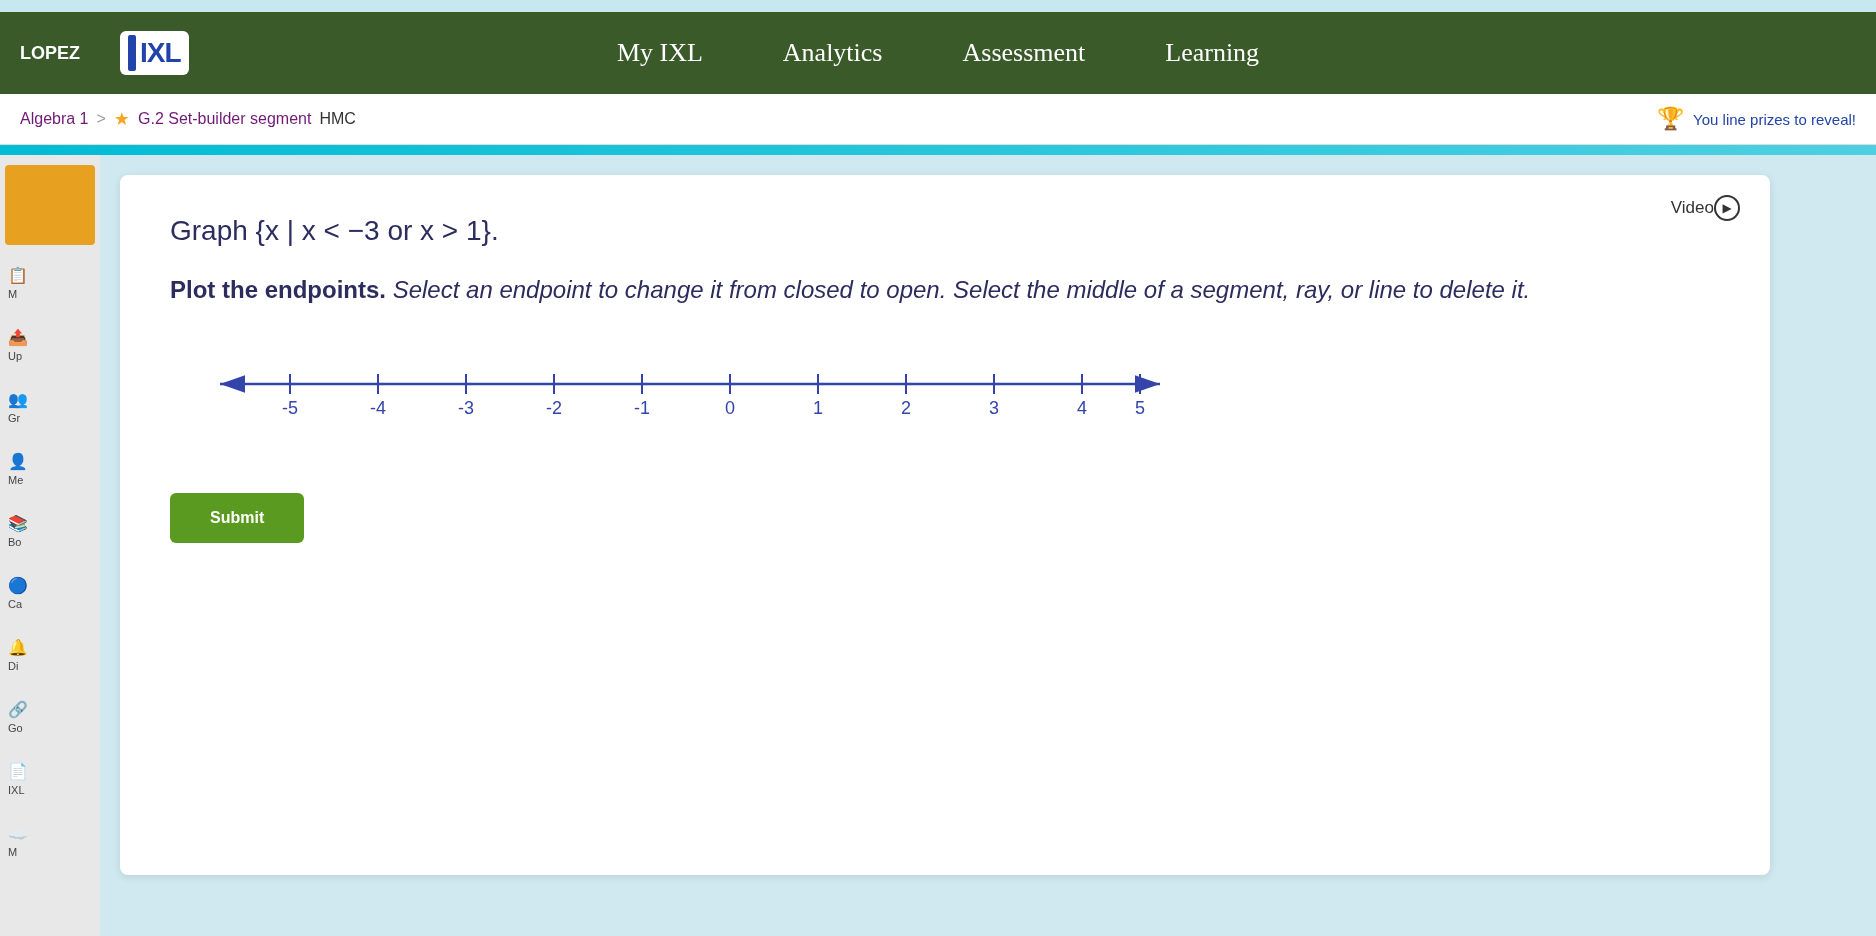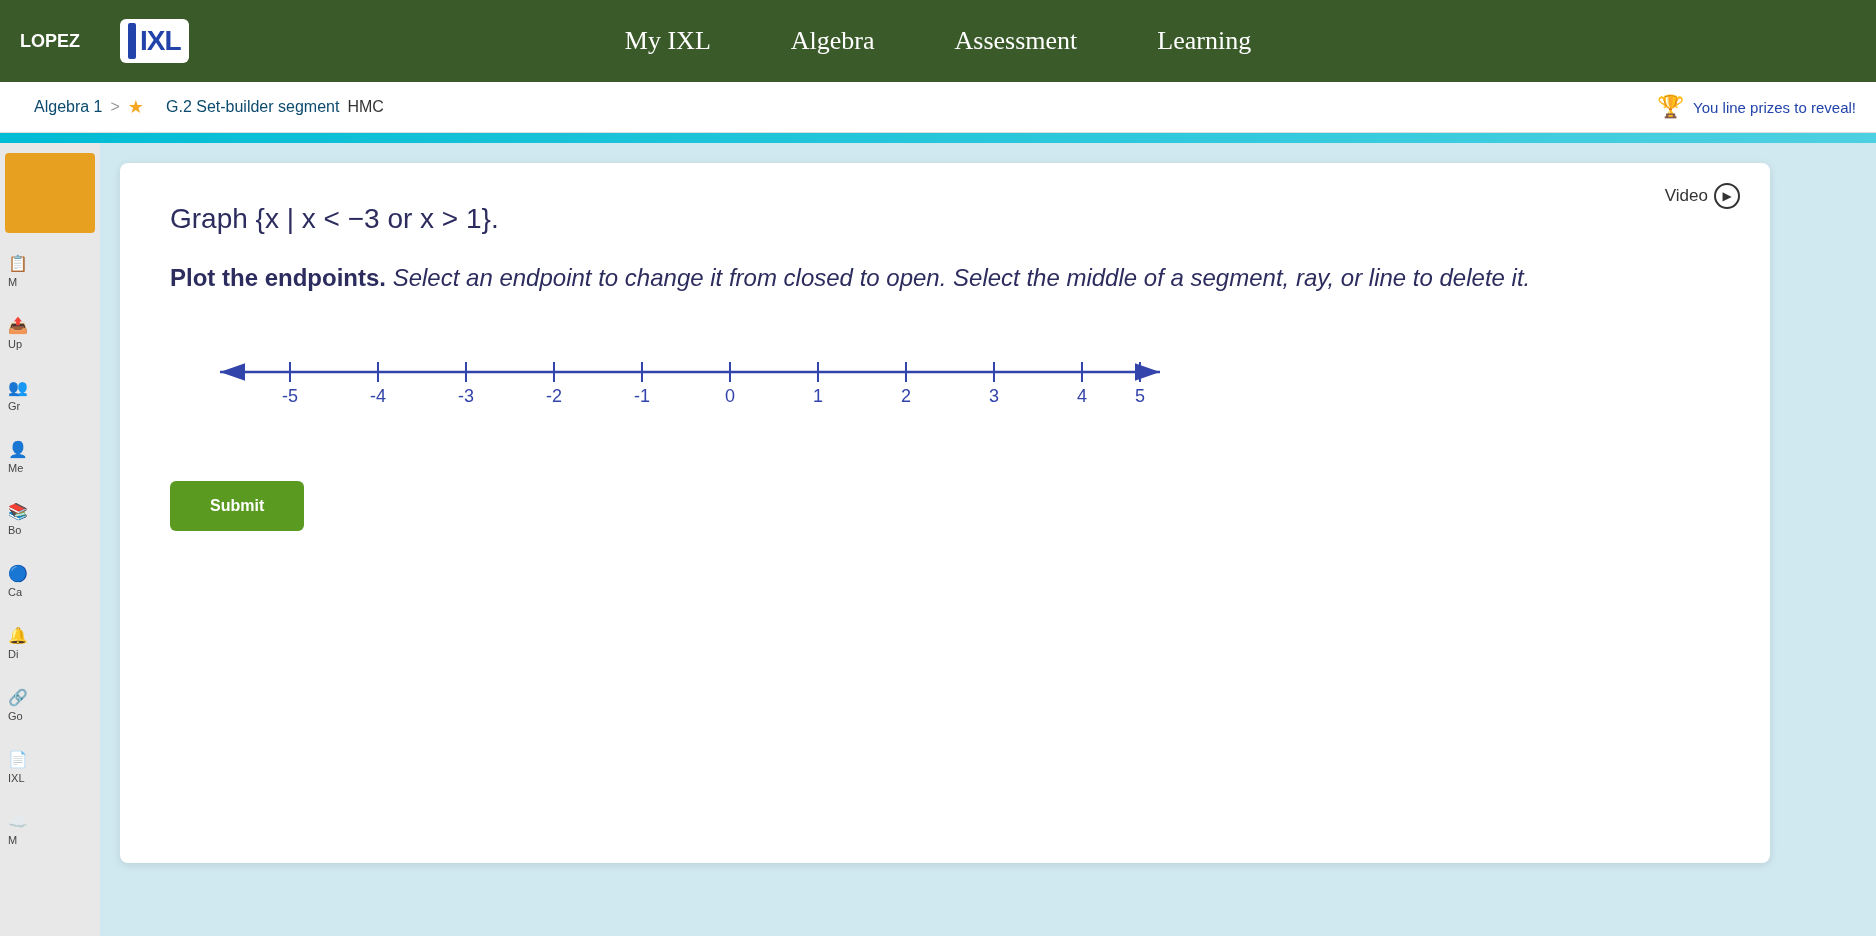--- a/index.html
+++ b/index.html
@@ -12,20 +12,21 @@
     }
 
     
     .top-nav {
       background: #3a5a2a;
       height: 82px;
       display: flex;
       align-items: center;
       padding: 0 20px;
       position: relative;
+      margin-top: 12px;
     }
     .nav-logo {
       background: white;
       border-radius: 6px;
       padding: 4px 8px;
       font-size: 28px;
       font-weight: 900;
       color: #2244aa;
       letter-spacing: -1px;
       margin-right: 20px;
@@ -72,21 +73,21 @@
     }
     .breadcrumb {
       display: flex;
       align-items: center;
       gap: 8px;
       font-size: 16px;
       color: #333;
     }
     .breadcrumb-sep { color: #999; }
     .breadcrumb-star { color: #f5a623; font-size: 18px; }
-    .breadcrumb-link { color: #0c4a6e; cursor: pointer; text-decoration: none; margin-left: 14px; }
+    .breadcrumb-link { color: #701a75; cursor: pointer; text-decoration: none; }
     .prize-notice {
       display: flex;
       align-items: center;
       gap: 8px;
       color: #2244aa;
       font-size: 15px;
     }
     .prize-icon { font-size: 22px; }
 
     
@@ -146,21 +147,20 @@
       position: relative;
       box-shadow: 0 2px 8px rgba(0,0,0,0.1);
     }
 
     .video-btn {
       position: absolute;
       top: 20px;
       right: 30px;
       display: flex;
       align-items: center;
-      gap: 6px;
       color: #333;
       font-size: 17px;
       cursor: pointer;
     }
     .video-circle {
       width: 26px;
       height: 26px;
       border-radius: 50%;
       border: 2px solid #333;
       display: flex;
@@ -208,21 +208,21 @@
 <body>
 
 <nav class="top-nav">
   <div class="nav-user">LOPEZ</div>
   <div class="nav-logo">
     <div class="nav-logo-bar"></div>
     <span>IXL</span>
   </div>
   <div class="nav-links">
     <span class="nav-link">My IXL</span>
-    <span class="nav-link">Algebra</span>
+    <span class="nav-link">Analytics</span>
     <span class="nav-link">Assessment</span>
     <span class="nav-link">Learning</span>
   </div>
 </nav>
 
 <div class="breadcrumb-bar">
   <div class="breadcrumb">
     <span class="breadcrumb-link">Algebra 1</span>
     <span class="breadcrumb-sep">&gt;</span>
     <span class="breadcrumb-star">★</span>

